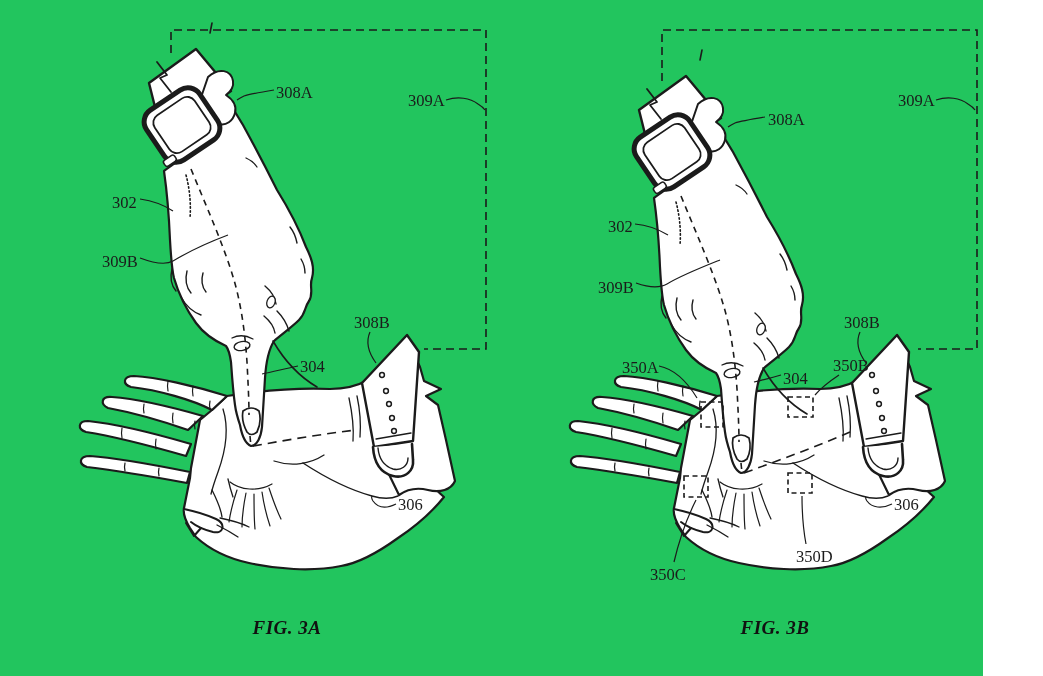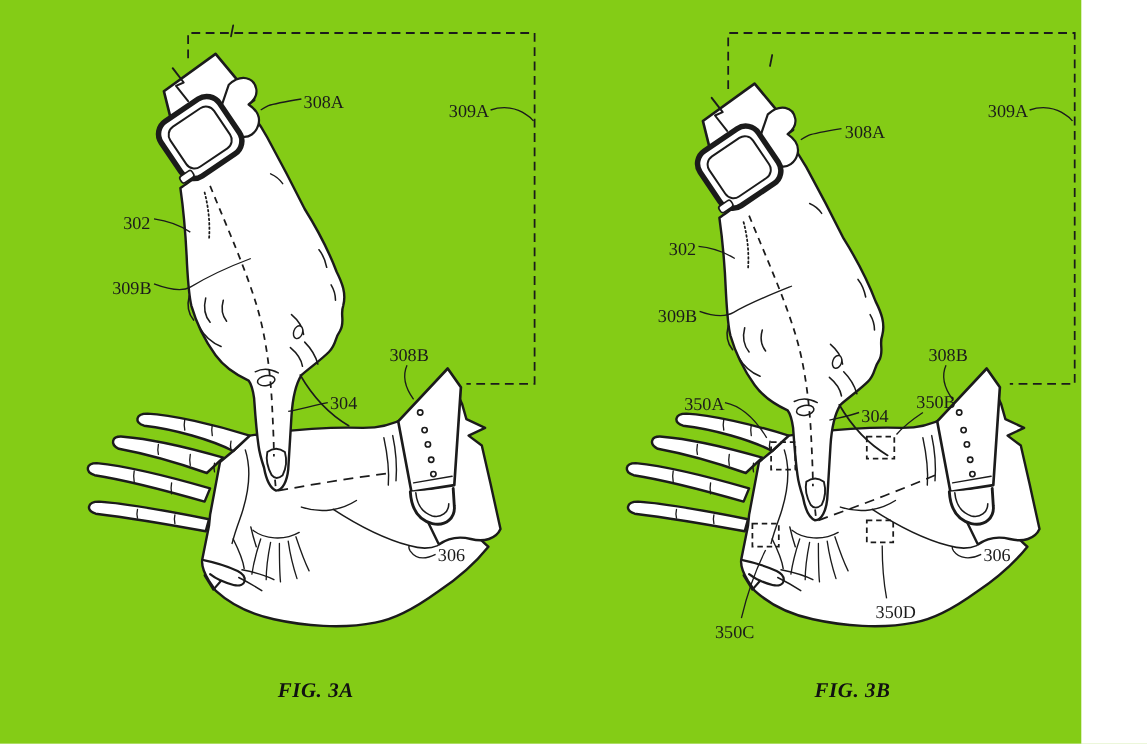--- a/index.html
+++ b/index.html
@@ -1,20 +1,20 @@
 <!DOCTYPE html>
 <html><head>
 <meta charset="utf-8">
 <style>
   html,body{margin:0;padding:0;background:#ffffff;}
   body{
     width:1043px;height:676px;position:relative;overflow:hidden;
     font-family:"Liberation Serif","DejaVu Serif",serif;
   }
-  .sheet{position:absolute;left:0;top:0;width:983px;height:676px;background:#84cc16;}
+  .sheet{position:absolute;left:0;top:0;width:983px;height:676px;background:#22c55e;}
   .fig{position:absolute;top:20px;}
   .fig.a{left:60px;}
   .fig.b{left:550px;}
   svg text{font-family:"Liberation Serif","DejaVu Serif",serif;}
   .ref{font-size:16.5px;fill:#1b1b1b;}
   .cap{font-size:19px;font-weight:bold;font-style:italic;fill:#111;letter-spacing:.5px;}
 </style>
 </head>
 <body>
 

